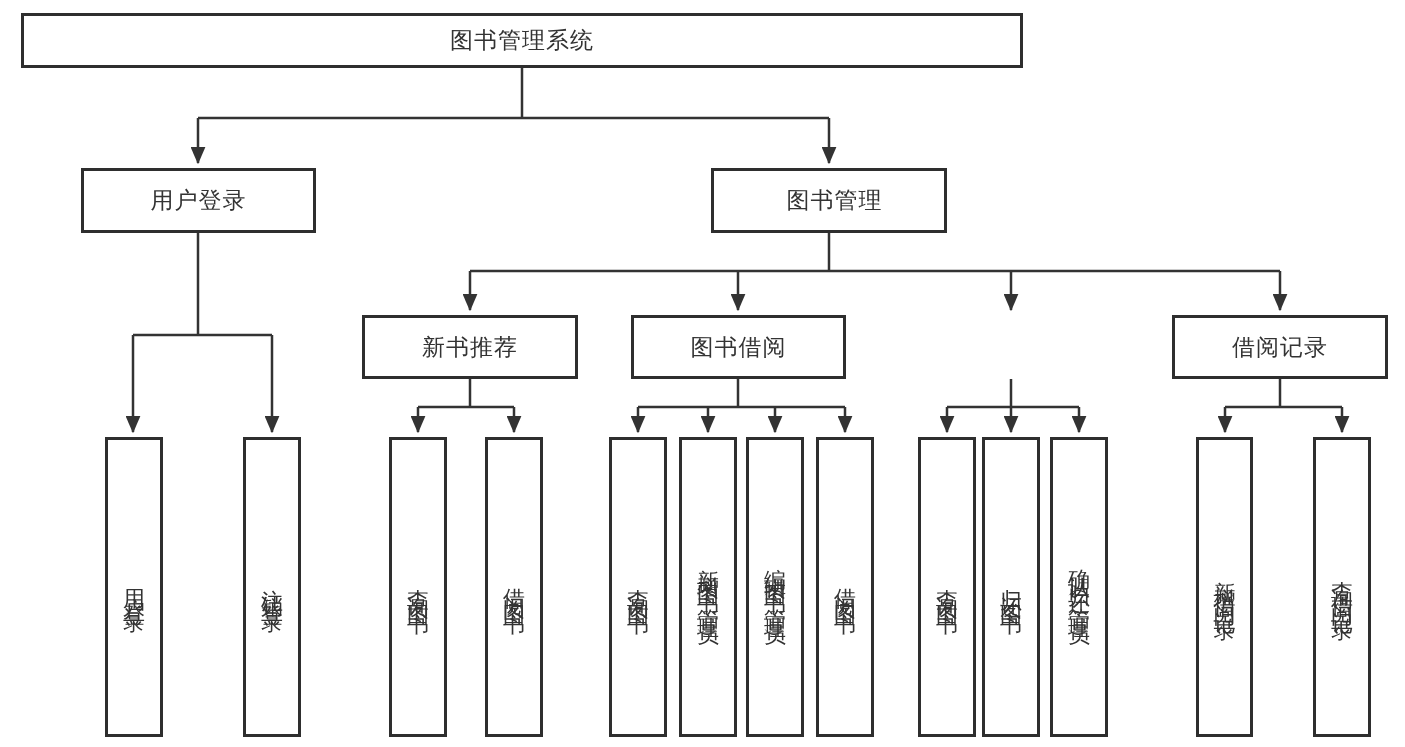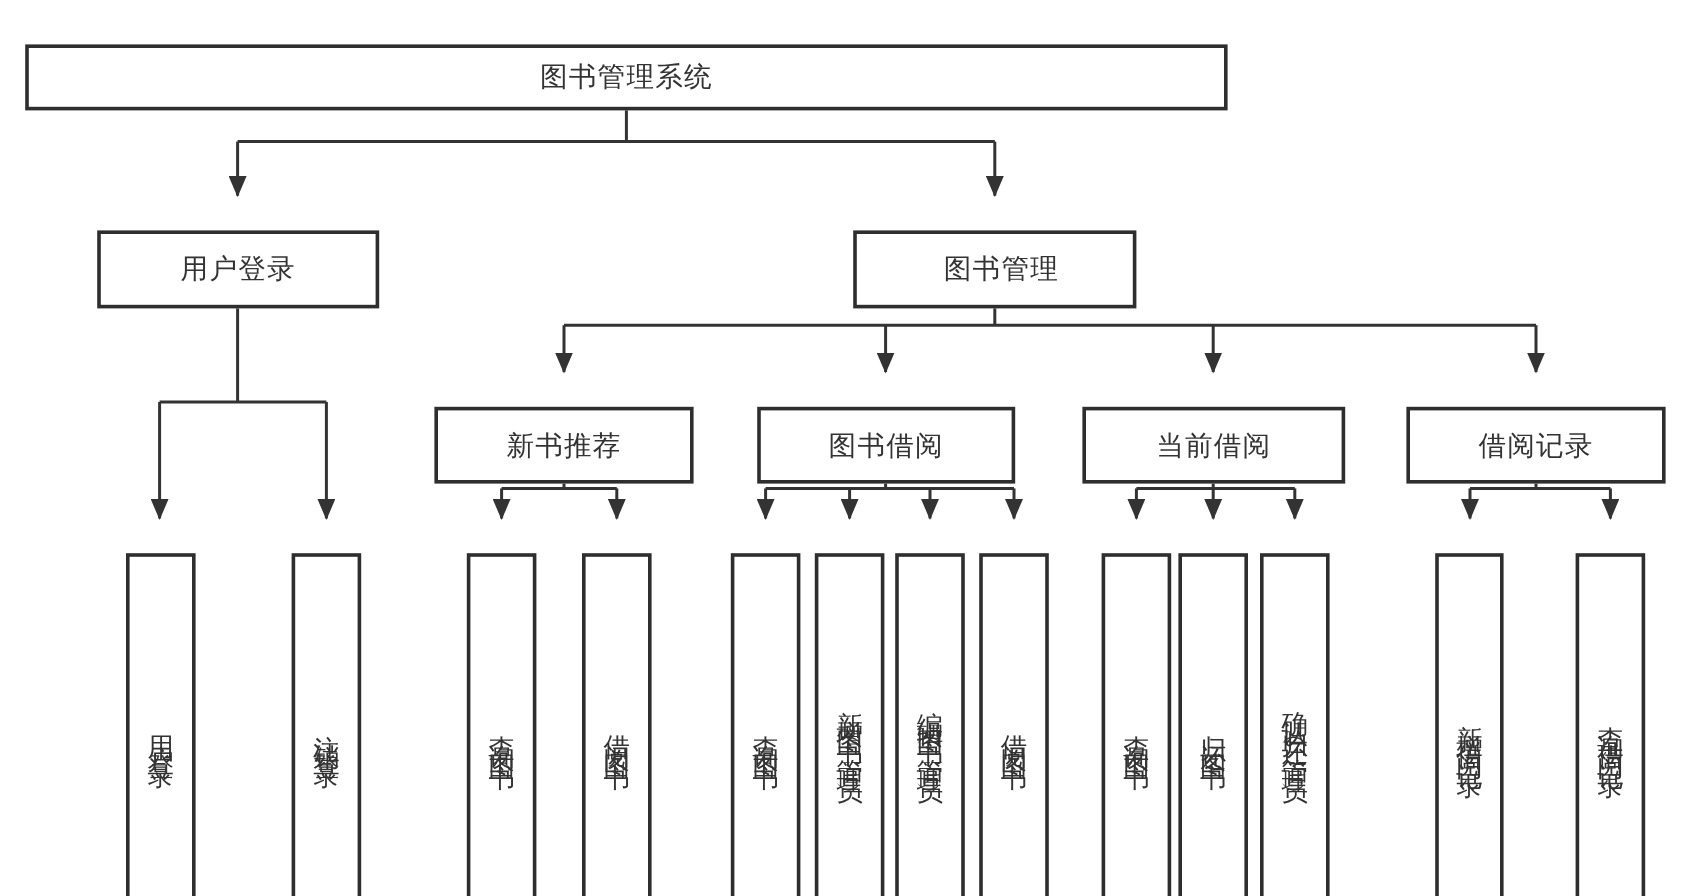--- a/index.html
+++ b/index.html
@@ -28,21 +28,20 @@
   #connectors marker path { fill: var(--line); }
   .box {
     position: absolute;
     box-sizing: border-box;
     border: 3px solid var(--border);
     background: var(--background);
     display: flex;
     align-items: center;
     justify-content: center;
     color: var(--text);
-    margin-top: 24px;
   }
   .hbox span {
     font-size: 23px;
     letter-spacing: 1px;
     color: var(--text);
     white-space: nowrap;
   }
   .vbox span {
     writing-mode: vertical-rl;
     text-orientation: mixed;
@@ -126,23 +125,20 @@
   <div class="box hbox" style="left:711px; top:168px; width:236px; height:65px;padding-left:11px;">
     <span>图书管理</span>
   </div>
 
   <div class="box hbox" style="left:631px; top:315px; width:215px; height:64px;">
     <span>图书借阅</span>
   </div>
   <div class="box hbox" style="left:362px; top:315px; width:216px; height:64px;">
     <span>新书推荐</span>
   </div>
-  <div class="box hbox" style="left:902px; top:315px; width:219px; height:64px;">
-    <span>当前借阅</span>
-  </div>
   <div class="box hbox" style="left:1172px; top:315px; width:216px; height:64px;">
     <span>借阅记录</span>
   </div>
 
   <div class="box vbox leaf" style="left:105px;">
     <span>用户登录</span>
   </div>
   <div class="box vbox leaf" style="left:243px;">
     <span>注销登录</span>
   </div>

